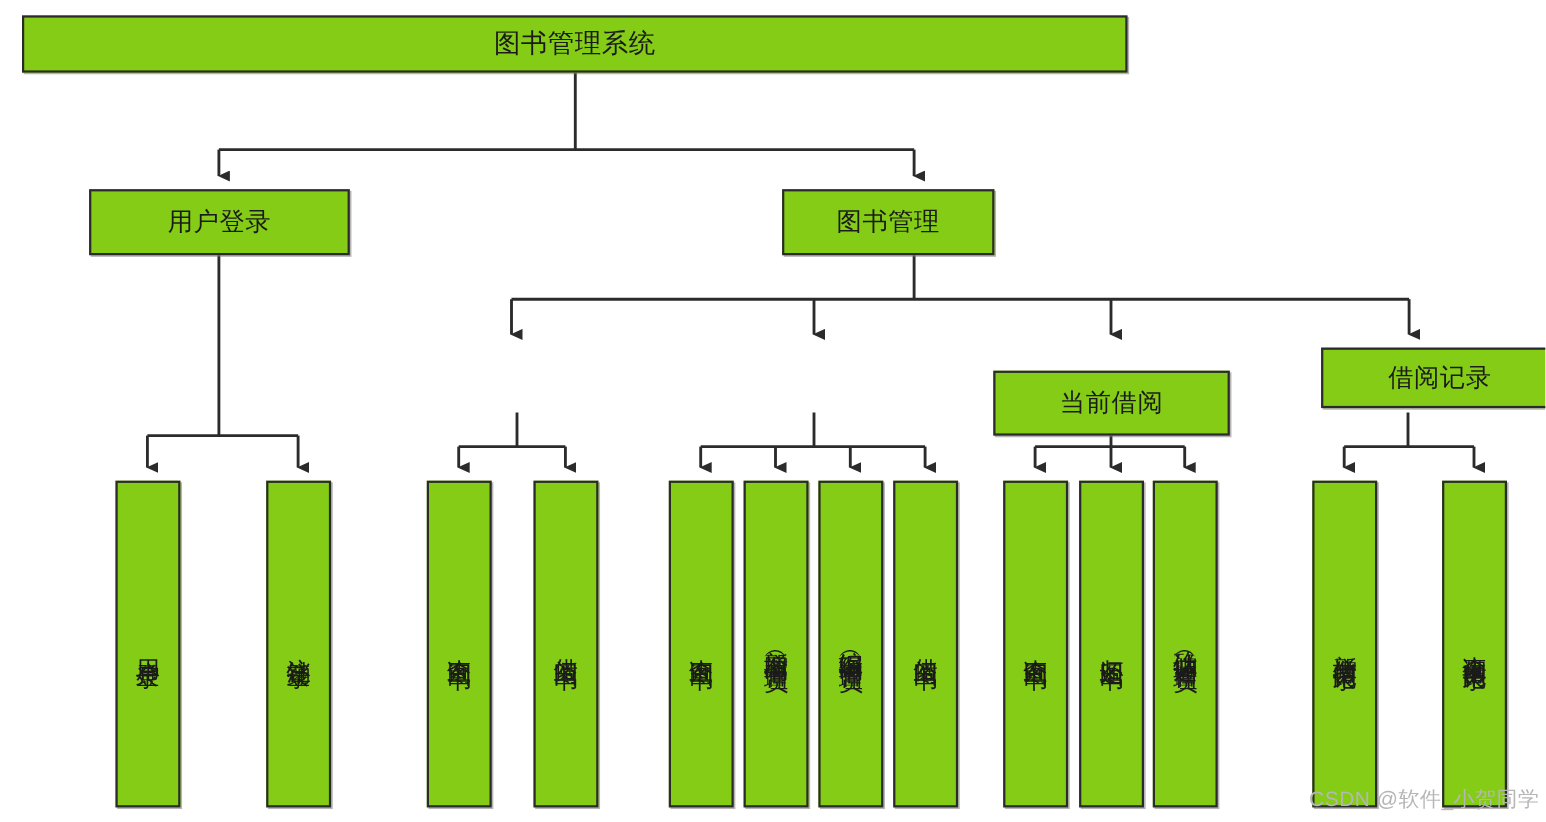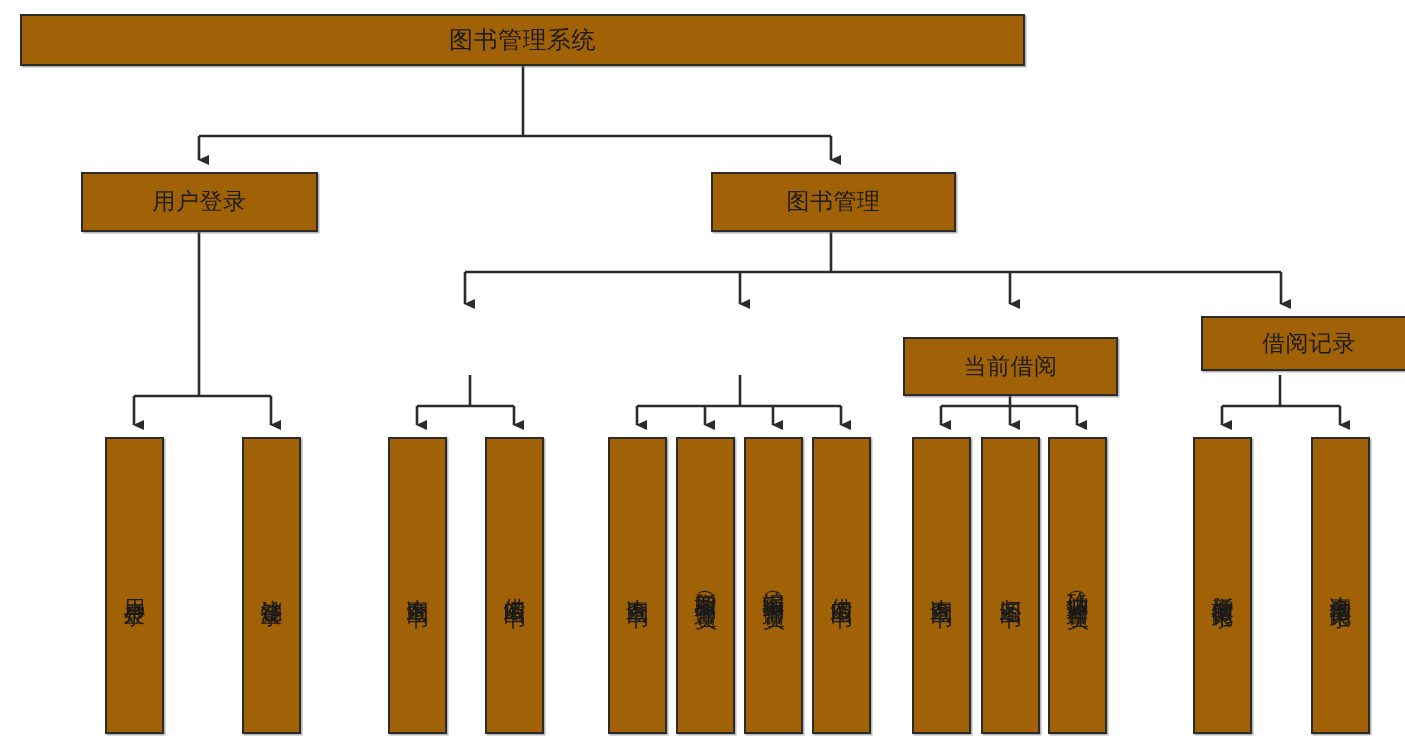--- a/index.html
+++ b/index.html
@@ -13,21 +13,21 @@
   #canvas {
     position: relative;
     width: 1405px;
     height: 747px;
     background: #ffffff;
     overflow: hidden;
   }
   .node {
     position: absolute;
     box-sizing: border-box;
-    background: #a16207;
+    background: #84cc16;
     border: 2px solid #2b2b2b;
     box-shadow: 1.5px 1.5px 0 rgba(120,120,120,0.55);
     display: flex;
     align-items: center;
     justify-content: center;
     color: #1b1b1b;
     font-family: Liberation Serif, serif;
   }
   .node .label {
     line-height: 1.18;
@@ -128,21 +128,21 @@
     </g>
   </svg>
 
   <div class="node h root" style="left:20px; top:14px; width:1005px; height:52px;">
     <span class="label">图书管理系统</span>
   </div>
 
   <div class="node h" style="left:81px; top:172px; width:237px; height:60px;">
     <span class="label">用户登录</span>
   </div>
-  <div class="node h" style="left:711px; top:172px; width:245px; height:60px;">
+  <div class="node h" style="left:711px; top:172px; width:193px; height:60px;">
     <span class="label">图书管理</span>
   </div>
 
   <div class="node h" style="left:903px; top:316px; width:215px; height:59px;margin-top:21px;">
     <span class="label">当前借阅</span>
   </div>
   <div class="node h" style="left:1172px; top:316px; width:216px; height:55px;margin-left:29px;">
     <span class="label">借阅记录</span>
   </div>
 
@@ -183,14 +183,15 @@
     <span class="label">确认归还（管理员）</span>
   </div>
 
   <div class="node v" style="left:1193px; top:437px; width:59px; height:297px;">
     <span class="label">新增借阅记录</span>
   </div>
   <div class="node v" style="left:1311px; top:437px; width:59px; height:297px;">
     <span class="label">查询借阅记录</span>
   </div>
 
+  <div class="watermark">CSDN @软件_小贺同学</div>
 
 </div>
 
 </body></html>

